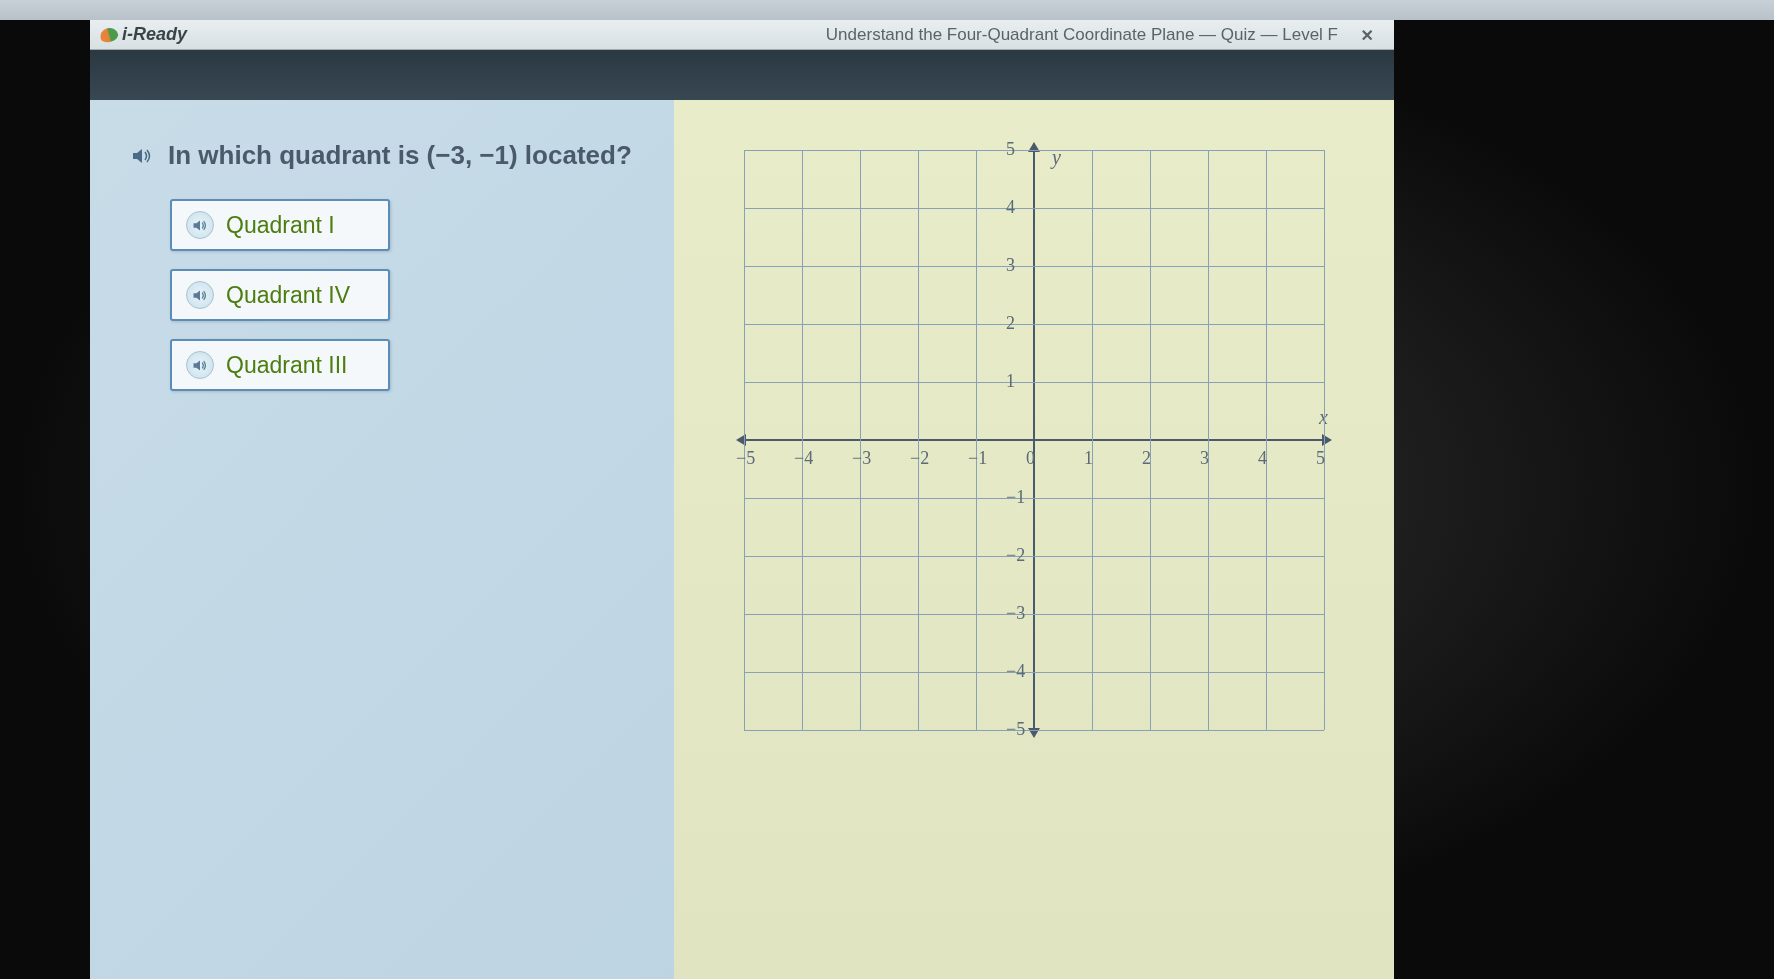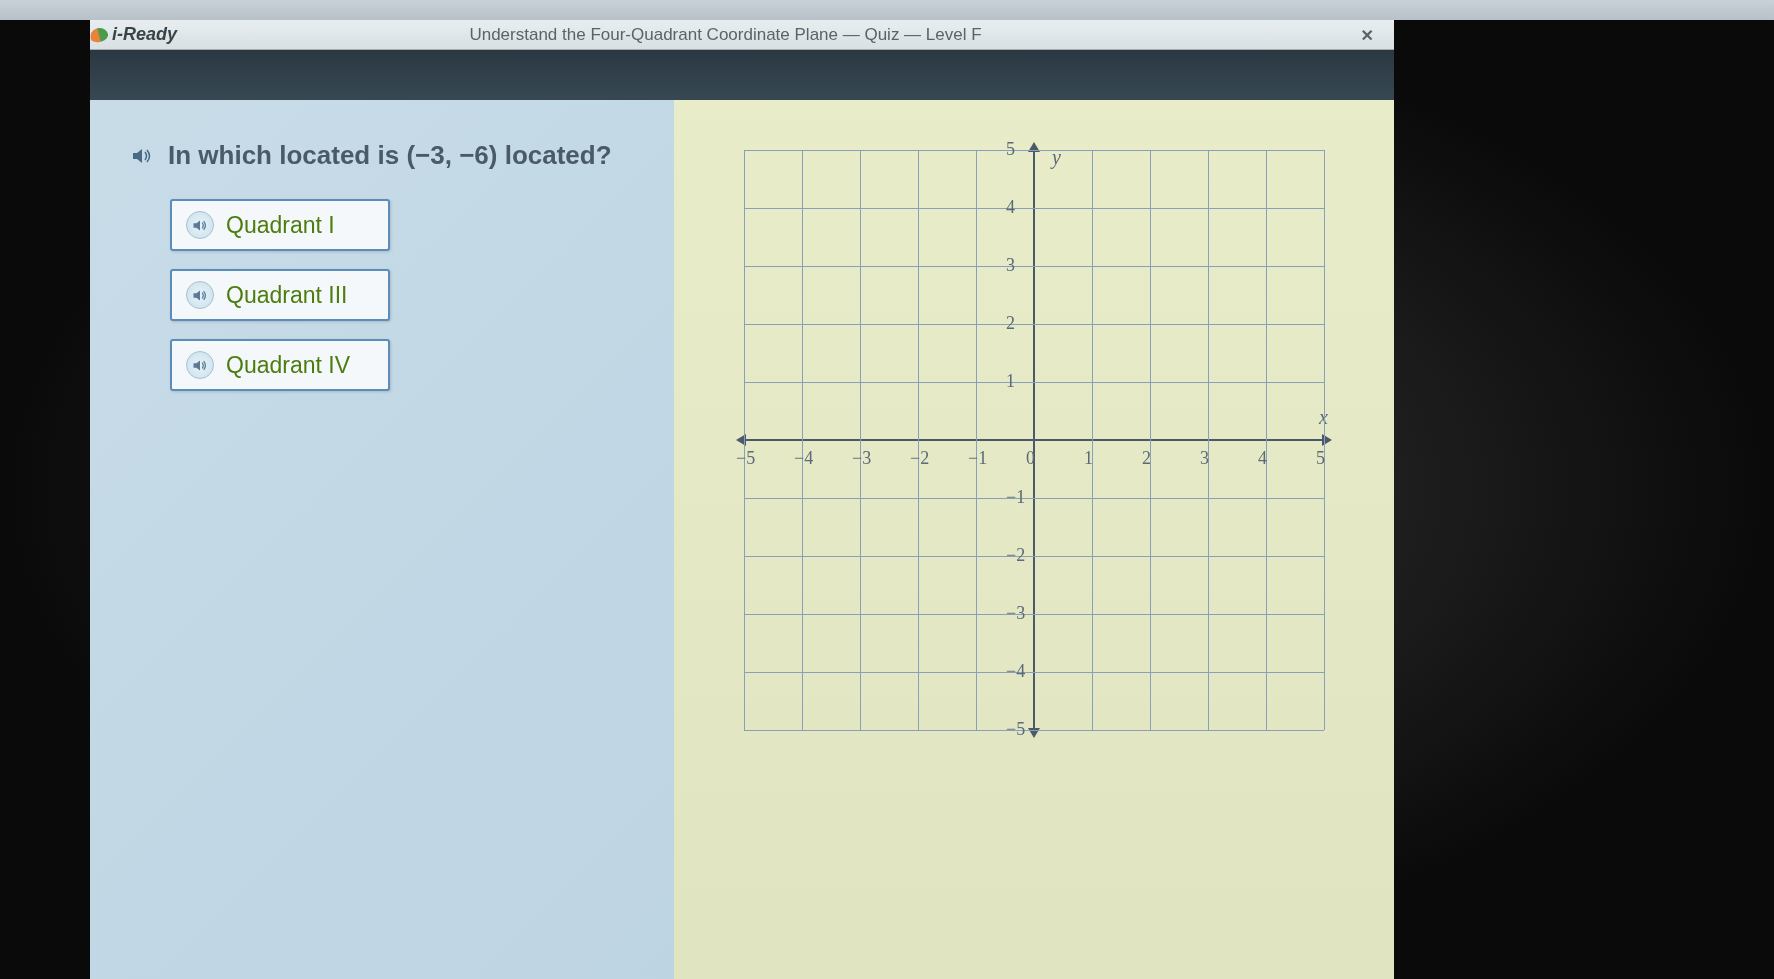--- a/index.html
+++ b/index.html
@@ -31,42 +31,43 @@
       right: 380px;
       height: 30px;
       background: linear-gradient(#e8eef0, #d8e0e4);
       display: flex;
       align-items: center;
       border-bottom: 1px solid #aaa;
     }
     .brand {
       display: flex;
       align-items: center;
+      padding-left: 10px;
       gap: 4px;
     }
     .brand-icon {
       width: 18px;
       height: 14px;
       background: linear-gradient(90deg, #e8833a 45%, #4a9b4a 55%);
       border-radius: 50% 50% 50% 50% / 60% 60% 40% 40%;
       transform: rotate(-15deg);
     }
     .brand-text {
       font-weight: bold;
       font-size: 18px;
       color: #3a4448;
       font-style: italic;
     }
     .lesson-title {
       flex: 1;
-      text-align: center;
+      text-align: right;
       font-size: 17px;
       color: #5a6468;
       font-weight: 500;
-      padding-right: 120px;
+      padding-right: 56px;
     }
     .close-btn {
       position: absolute;
       right: 12px;
       top: 50%;
       transform: translateY(-50%);
       font-size: 16px;
       font-weight: bold;
       color: #5a6468;
       cursor: pointer;
@@ -222,21 +223,21 @@
 <div class="content-area">
   <div class="question-row">
     <div class="audio-icon">
       <svg width="22" height="18" viewBox="0 0 22 18">
         <path d="M2 6 L2 12 L6 12 L11 16 L11 2 L6 6 Z" fill="#4a6a88"></path>
         <path d="M14 5 Q17 9 14 13" stroke="#4a6a88" stroke-width="1.5" fill="none"></path>
         <path d="M16 3 Q21 9 16 15" stroke="#4a6a88" stroke-width="1.5" fill="none"></path>
       </svg>
     </div>
     <div class="question-text">
-      <span>In which located is </span><span>(−3, −6)</span><span> located?</span>
+      <span>In which quadrant is </span><span>(−3, −1)</span><span> located?</span>
     </div>
   </div>
 
   <div class="answers">
     <div class="answer-btn">
       <div class="audio-mini">
         <svg width="16" height="13" viewBox="0 0 22 18">
             <path d="M2 6 L2 12 L6 12 L11 16 L11 2 L6 6 Z" fill="#5a7a98"></path>
             <path d="M14 5 Q17 9 14 13" stroke="#5a7a98" stroke-width="1.8" fill="none"></path>
             <path d="M16 3 Q21 9 16 15" stroke="#5a7a98" stroke-width="1.8" fill="none"></path>
@@ -245,31 +246,31 @@
       <span class="answer-label">Quadrant I</span>
     </div>
     <div class="answer-btn">
       <div class="audio-mini">
         <svg width="16" height="13" viewBox="0 0 22 18">
             <path d="M2 6 L2 12 L6 12 L11 16 L11 2 L6 6 Z" fill="#5a7a98"></path>
             <path d="M14 5 Q17 9 14 13" stroke="#5a7a98" stroke-width="1.8" fill="none"></path>
             <path d="M16 3 Q21 9 16 15" stroke="#5a7a98" stroke-width="1.8" fill="none"></path>
           </svg>
       </div>
-      <span class="answer-label">Quadrant III</span>
+      <span class="answer-label">Quadrant IV</span>
     </div>
     <div class="answer-btn">
       <div class="audio-mini">
         <svg width="16" height="13" viewBox="0 0 22 18">
             <path d="M2 6 L2 12 L6 12 L11 16 L11 2 L6 6 Z" fill="#5a7a98"></path>
             <path d="M14 5 Q17 9 14 13" stroke="#5a7a98" stroke-width="1.8" fill="none"></path>
             <path d="M16 3 Q21 9 16 15" stroke="#5a7a98" stroke-width="1.8" fill="none"></path>
           </svg>
       </div>
-      <span class="answer-label">Quadrant IV</span>
+      <span class="answer-label">Quadrant III</span>
     </div>
   </div>
 </div>
 
 <div class="chart-panel">
   <div class="coord-plane" id="coord-plane">
     <div class="axis-x"></div>
     <div class="axis-y"></div>
     <div class="axis-arrow arrow-up"></div>
     <div class="axis-arrow arrow-down"></div>

